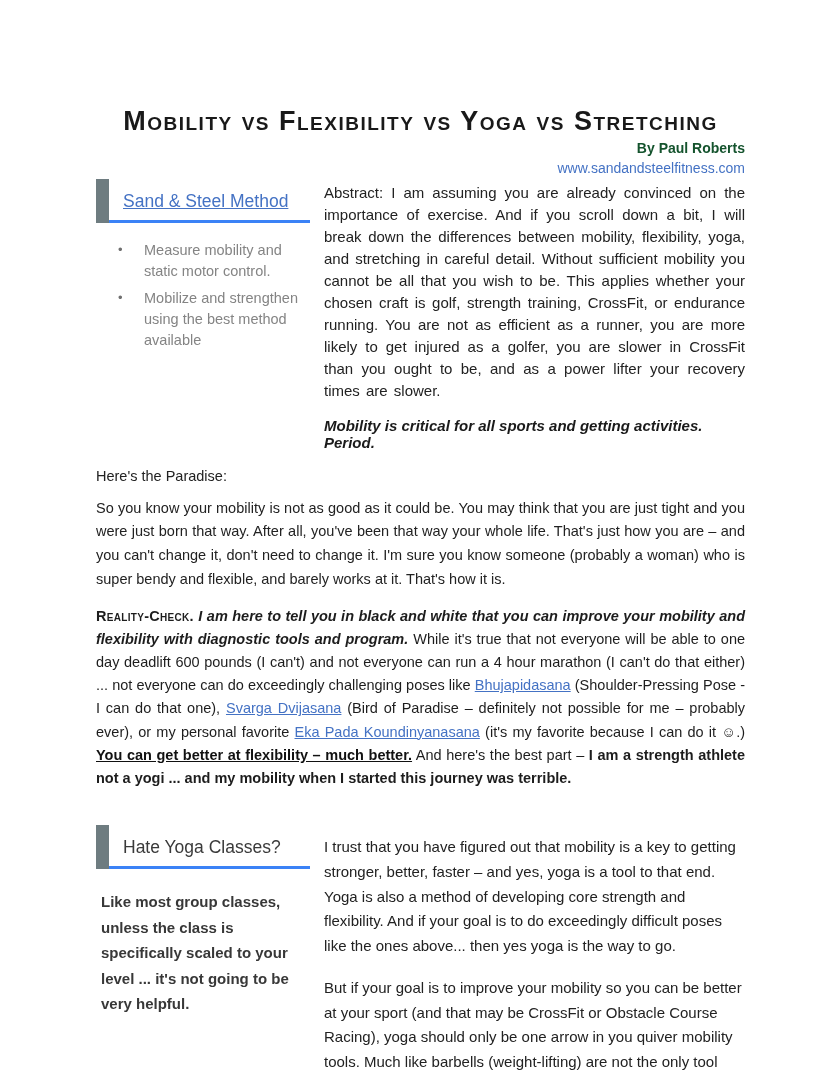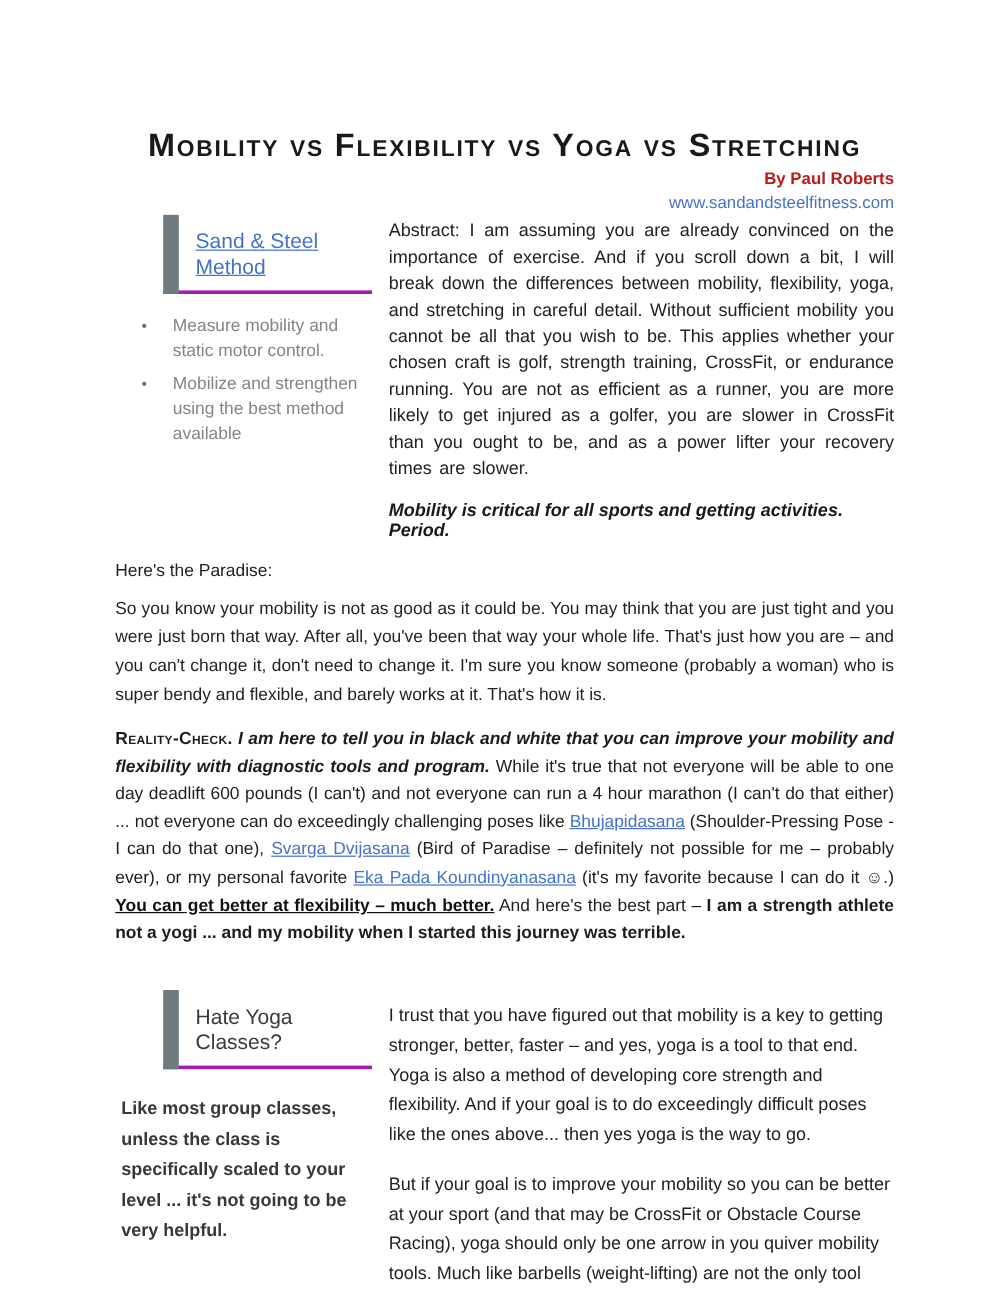--- a/index.html
+++ b/index.html
@@ -27,41 +27,40 @@
     font-size: 27px; font-weight: 700;
     font-variant: small-caps;
     letter-spacing: 1.5px;
     text-align: center;
     color: #191919;
     line-height: 1.15;
     white-space: nowrap;
   }
   .byline {
     text-align: right; font-weight: 700;
-    font-size: 14px; margin-top: 3px; color: #b91c1c;
+    font-size: 14px; margin-top: 3px; color: #14532d;
   }
   .site-link {
     display: block; text-align: right;
     font-size: 14px; margin-top: 4px;
     color: var(--link-blue); 
     cursor: pointer;
   }
 
   
   .section { display: flex; align-items: flex-start; }
   .section-1 { margin-top: 6px; }
   .section-2 { margin-top: 38px; }
 
   
   .sidebox { width: 214px; margin-right: 14px; flex-shrink: 0; }
   .sidebox-head {
     position: relative;
     padding: 9px 0 9px 27px;
-    border-bottom: 3px solid #a21caf;
-    margin-left: 40px;
+    border-bottom: 3px solid #3b82f6;
   }
   .accent-bar {
     position: absolute; left: 0; top: -3px; bottom: -3px;
     width: 13px; background: var(--accent-gray);
   }
   .sidebox-head .head-text { font-size: 17.5px; line-height: 1.15; }
   .method-head .head-text {
     color: var(--link-blue); text-decoration: underline;
   }
   .yoga-head .head-text { color: #3a3a3a; }

